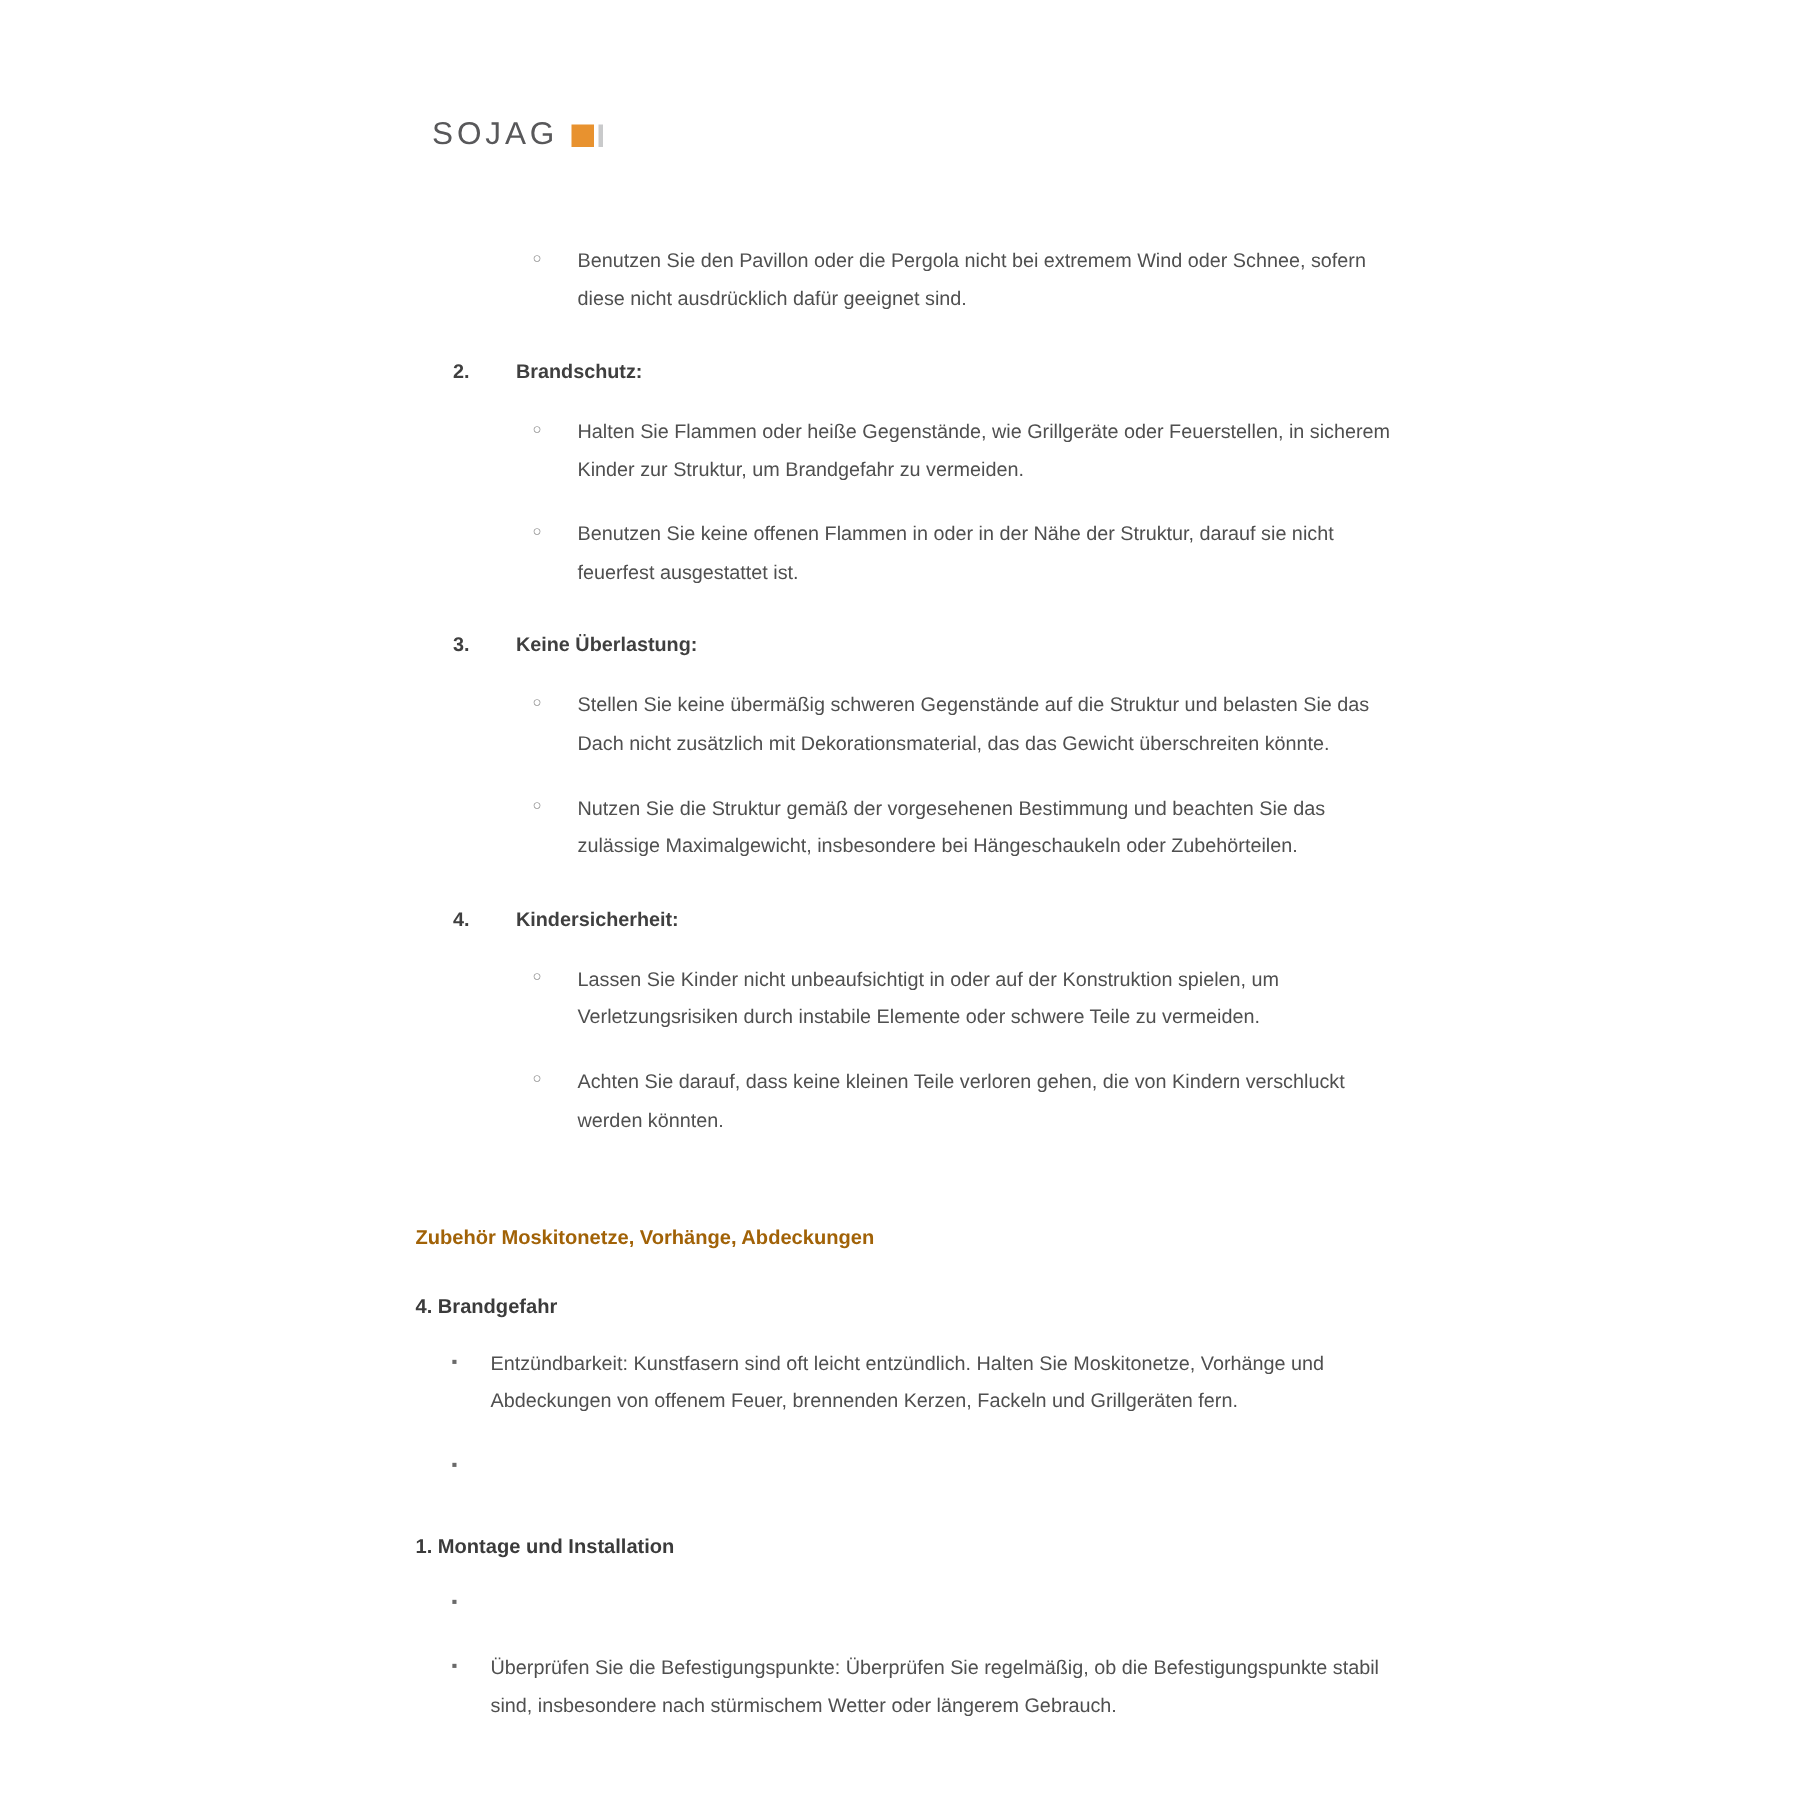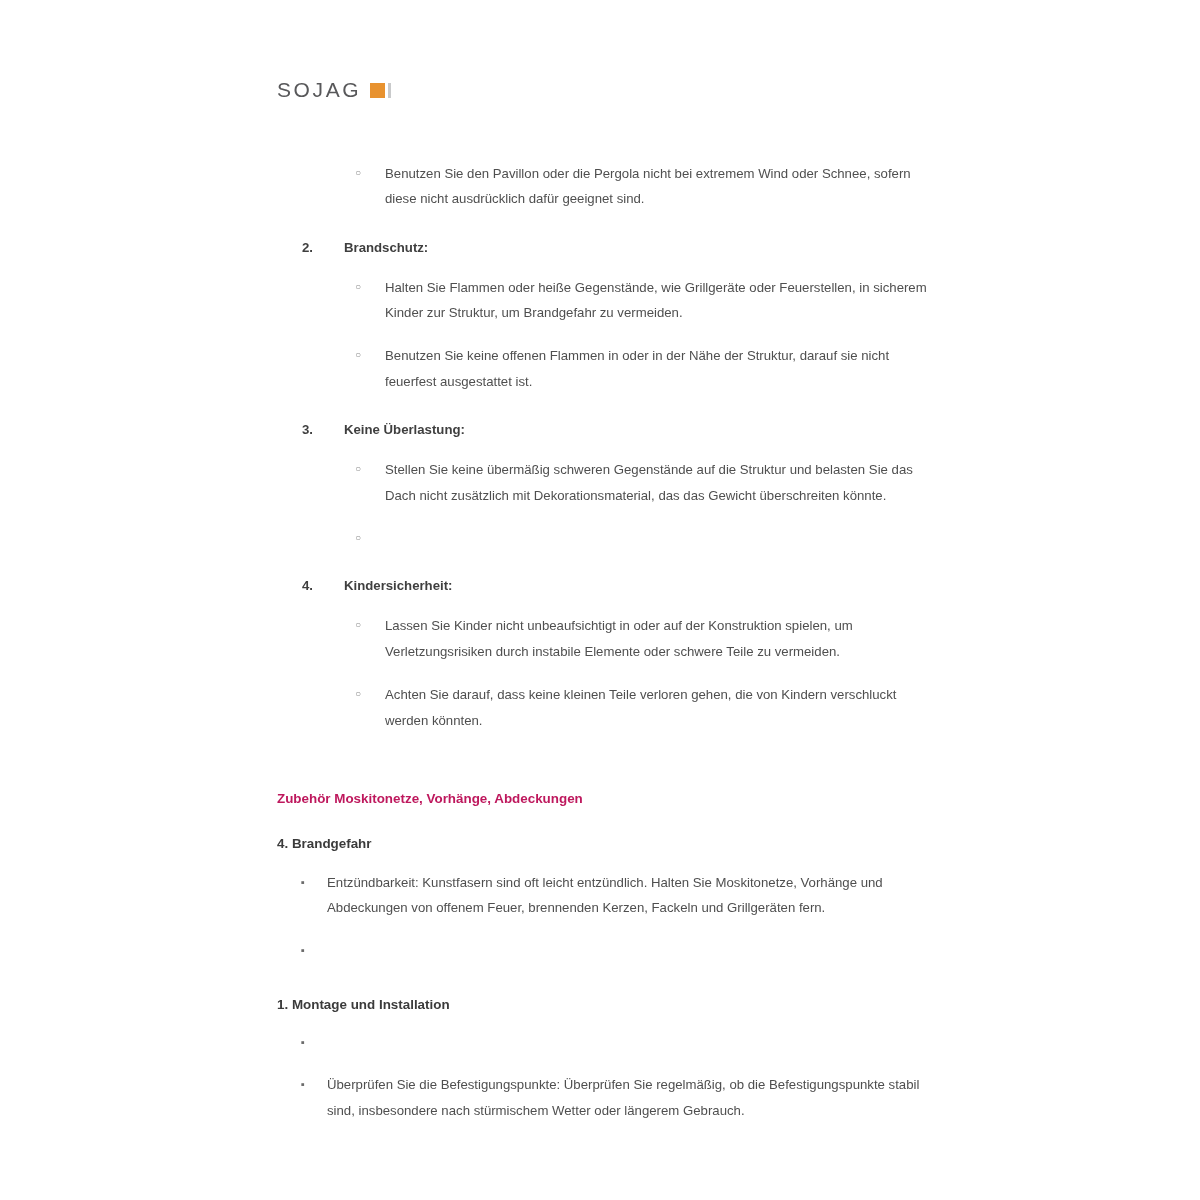--- a/index.html
+++ b/index.html
@@ -19,21 +19,21 @@
 
   .page {
     position: absolute;
     inset: 0;
     background: #ffffff;
   }
 
   
   .logo-block {
     position: absolute;
-    left: 277px;
+    left: 288px;
     top: 79px;
     display: flex;
     align-items: center;
     gap: 9px;
   }
   .logo-word {
     font-size: 21px;
     letter-spacing: 2.6px;
     font-weight: 400;
     color: #58585a;
@@ -130,21 +130,21 @@
     font-size: 11px;
     line-height: 2.2;
   }
   .sq-list .body {
     flex: 1;
     max-width: 600px;
   }
 
   .section-heading {
     font-weight: bold;
-    color: #be185d;
+    color: #a16207;
     font-size: 13.4px;
     padding: 44px 0 0 0;
     line-height: 1.9;
   }
   .sub-heading {
     font-weight: bold;
     color: #3b3b3b;
     font-size: 13.4px;
     padding: 20px 0 4px 0;
     line-height: 1.9;
@@ -191,20 +191,21 @@
       <span class="num">3.</span>
       <span class="num-label">Keine Überlastung:</span>
     </div>
     <ul class="sub-list">
       <li>
         <span class="marker">○</span>
         <span class="body">Stellen Sie keine übermäßig schweren Gegenstände auf die Struktur und belasten Sie das Dach nicht zusätzlich mit Dekorationsmaterial, das das Gewicht überschreiten könnte.</span>
       </li>
       <li>
         <span class="marker">○</span>
+        <span class="body">Nutzen Sie die Struktur gemäß der vorgesehenen Bestimmung und beachten Sie das zulässige Maximalgewicht, insbesondere bei Hängeschaukeln oder Zubehörteilen.</span>
       </li>
     </ul>
 
     <div class="num-item">
       <span class="num">4.</span>
       <span class="num-label">Kindersicherheit:</span>
     </div>
     <ul class="sub-list">
       <li>
         <span class="marker">○</span>

